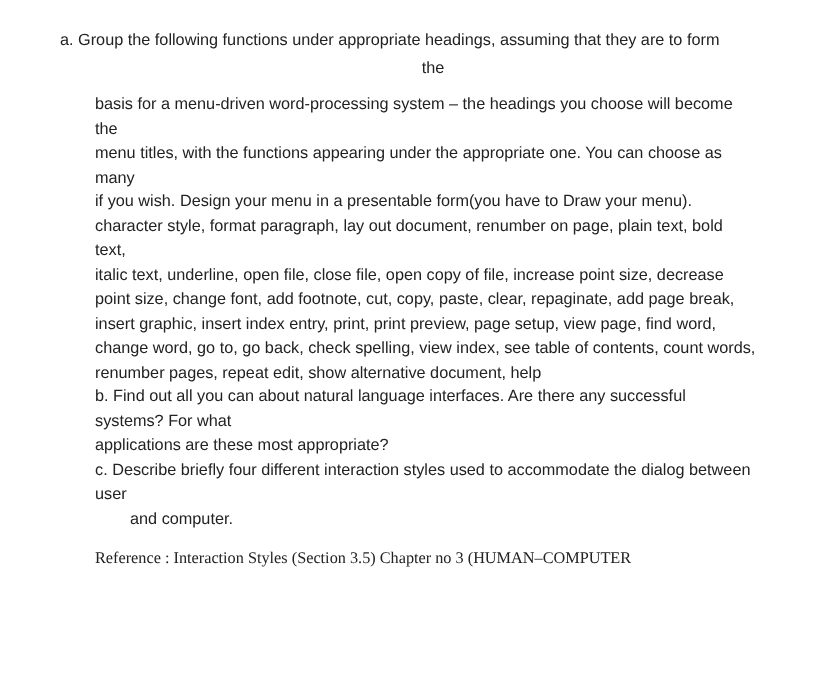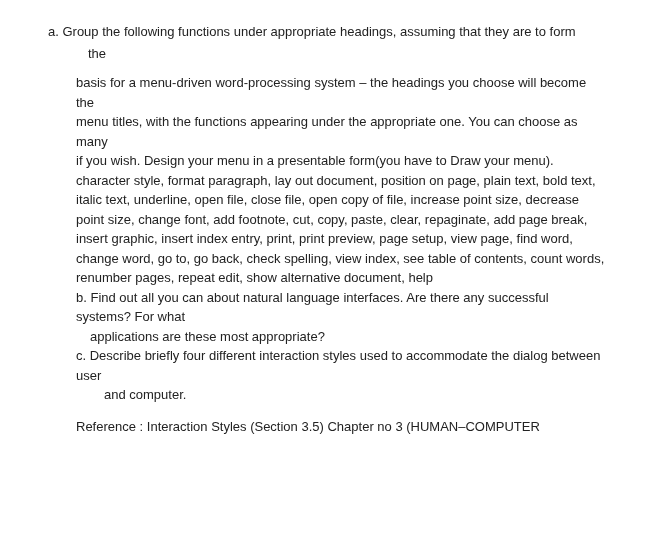--- a/index.html
+++ b/index.html
@@ -16,51 +16,52 @@
       color: #222222;
       line-height: 1.5;
       padding: 22px 48px 20px 48px;
     }
     .question-a-header {
       margin-bottom: 2px;
     }
     .indented-the {
       margin-left: 40px;
       margin-bottom: 10px;
+      text-align: center;
     }
     .content-block {
       margin-left: 28px;
     }
     .line {
       margin-bottom: 0px;
     }
     .sub-indent {
-      margin-left: 14px;
     }
     .sub-indent2 {
       margin-left: 28px;
     }
     .reference {
       margin-top: 12px;
+      font-family: Liberation Serif, serif;
     }
   </style>
 </head>
 <body>
 
 <div>
 
   <div class="question-a-header">a. Group the following functions under appropriate headings, assuming that they are to form</div>
   <div class="indented-the">the</div>
 
   <div class="content-block">
 
     <div class="line"> basis for a menu-driven word-processing system – the headings you choose will become the</div>
     <div class="line"> menu titles, with the functions appearing under the appropriate one. You can choose as many</div>
     <div class="line"> if you wish. Design your menu in a presentable form(you have to Draw your menu).</div>
-    <div class="line"> character style, format paragraph, lay out document, position on page, plain text, bold text,</div>
+    <div class="line"> character style, format paragraph, lay out document, renumber on page, plain text, bold text,</div>
     <div class="line"> italic text, underline, open file, close file, open copy of file, increase point size, decrease</div>
     <div class="line"> point size, change font, add footnote, cut, copy, paste, clear, repaginate, add page break,</div>
     <div class="line"> insert graphic, insert index entry, print, print preview, page setup, view page, find word,</div>
     <div class="line"> change word, go to, go back, check spelling, view index, see table of contents, count words,</div>
     <div class="line"> renumber pages, repeat edit, show alternative document, help</div>
 
     <div class="line">b. Find out all you can about natural language interfaces. Are there any successful systems? For what</div>
     <div class="line sub-indent">applications are these most appropriate?</div>
 
     <div class="line">c. Describe briefly four different interaction styles used to accommodate the dialog between user</div>

